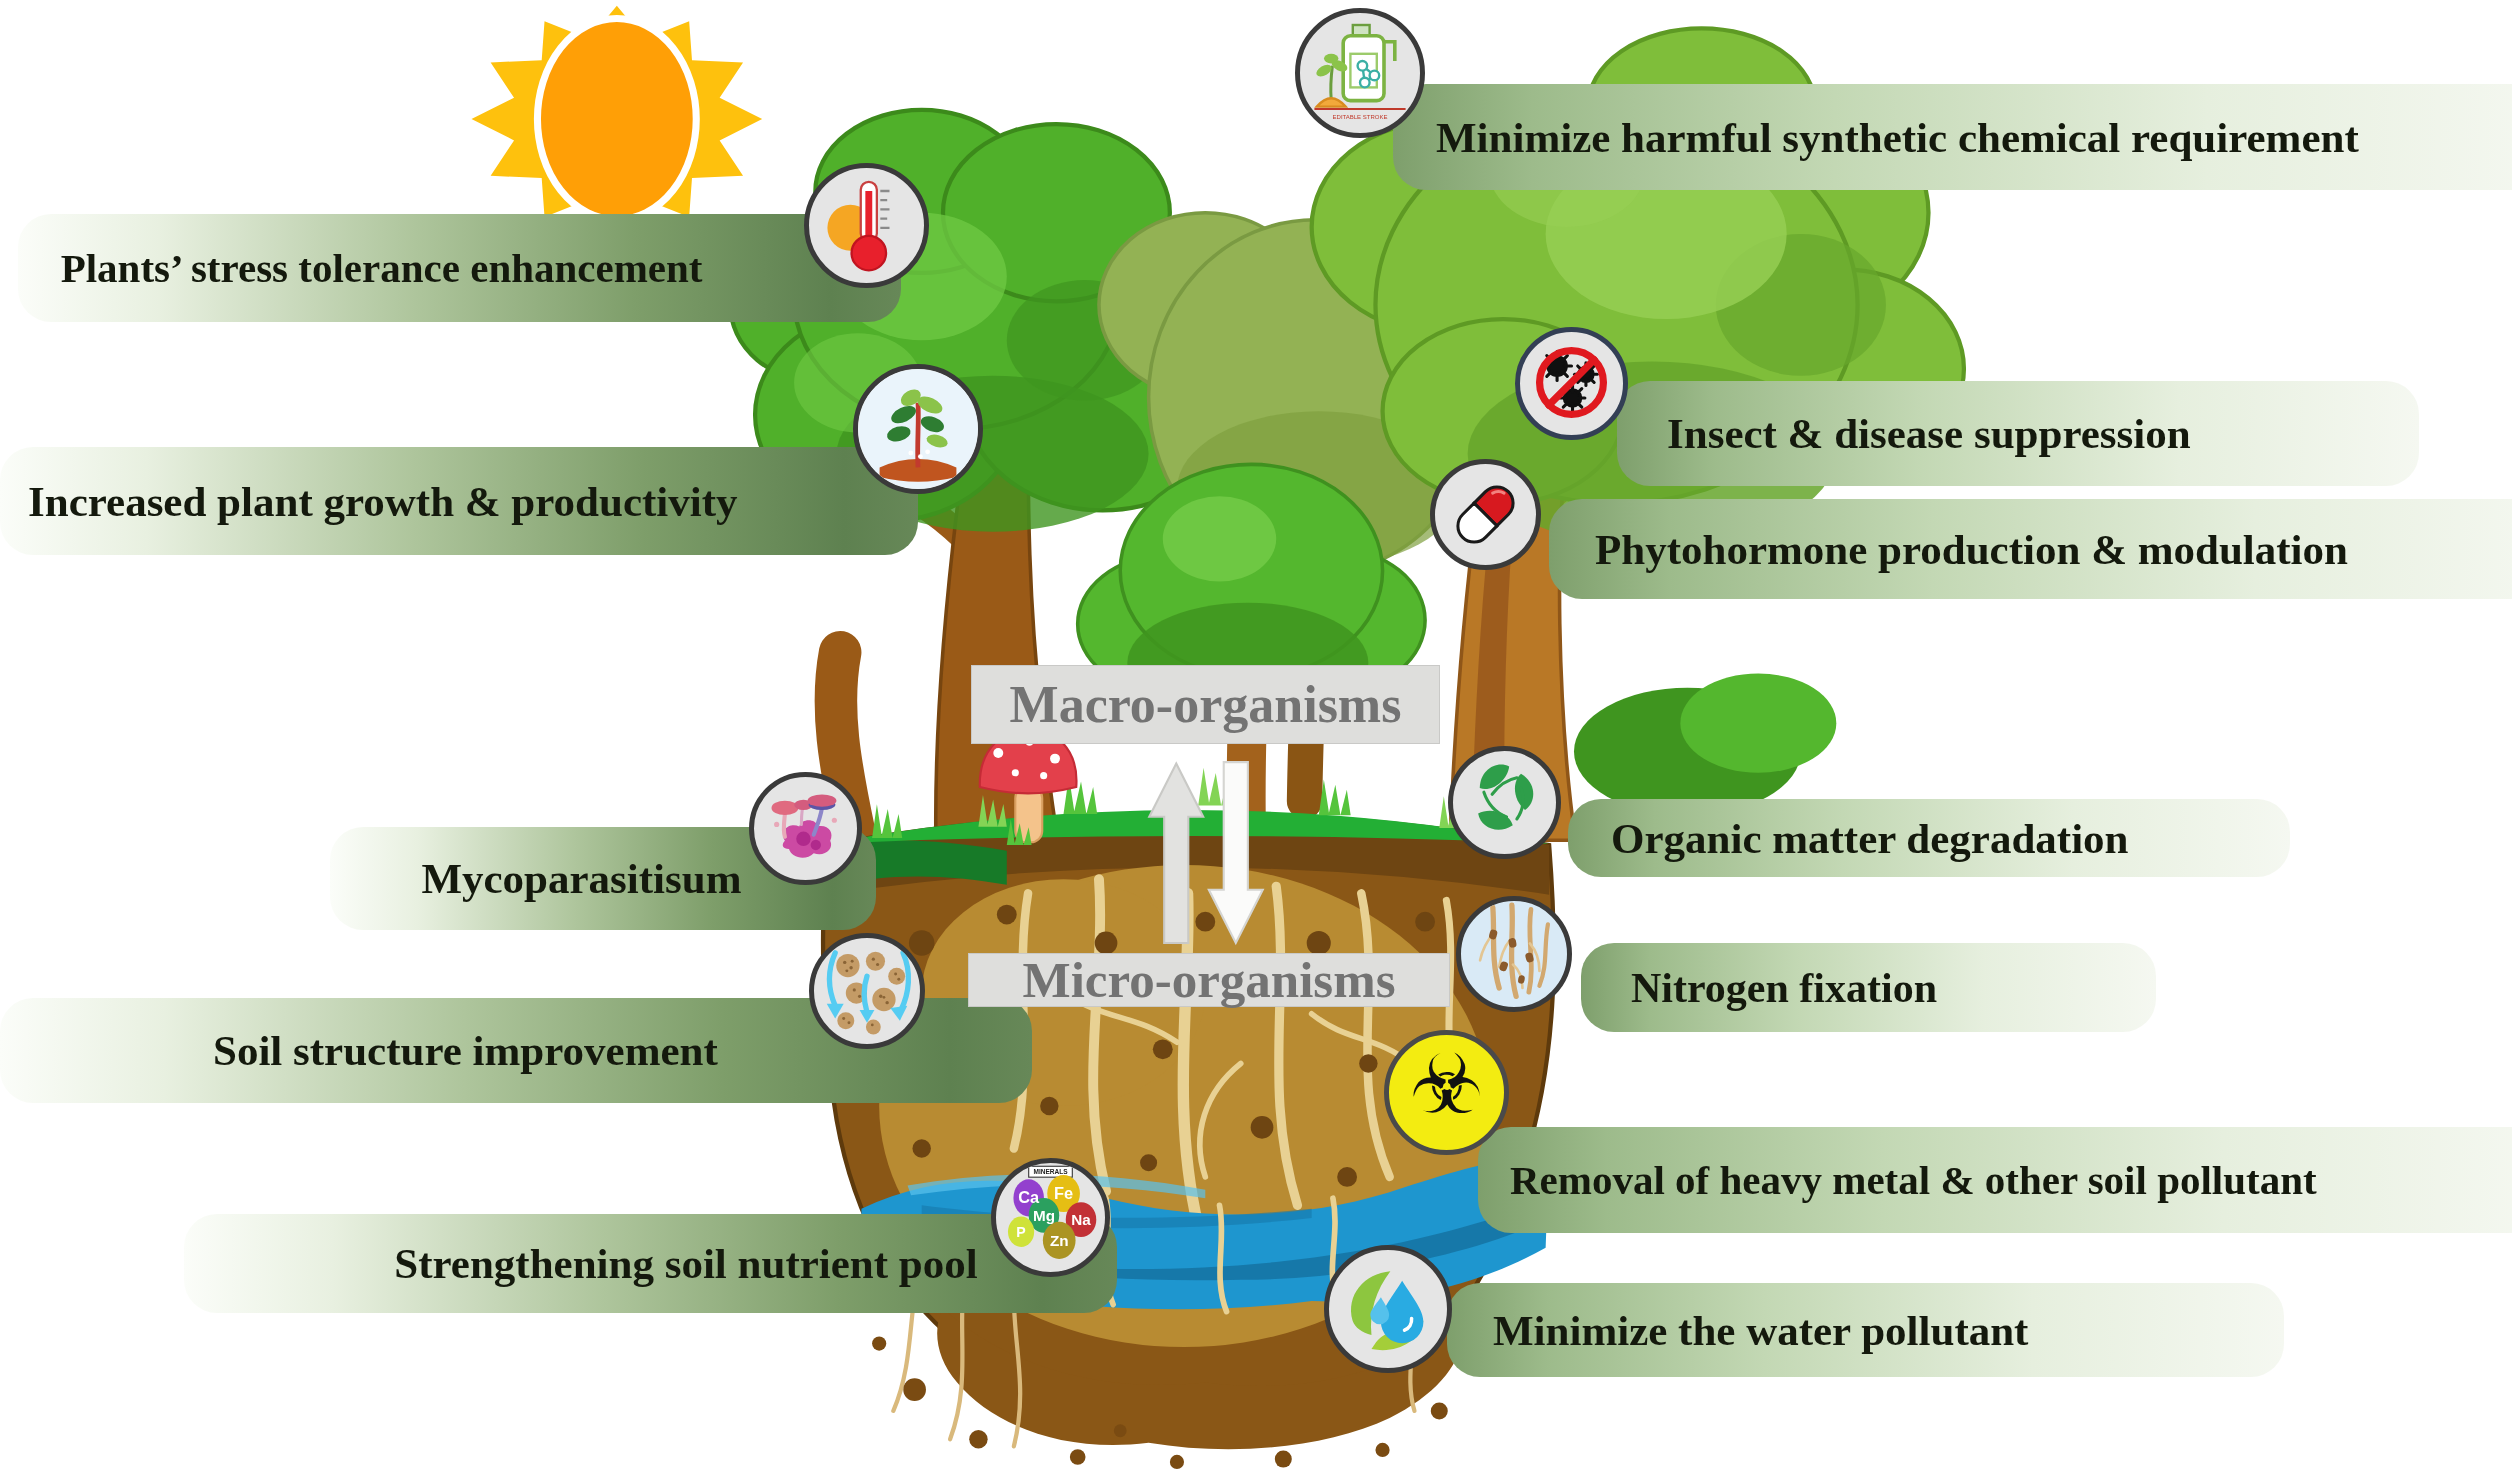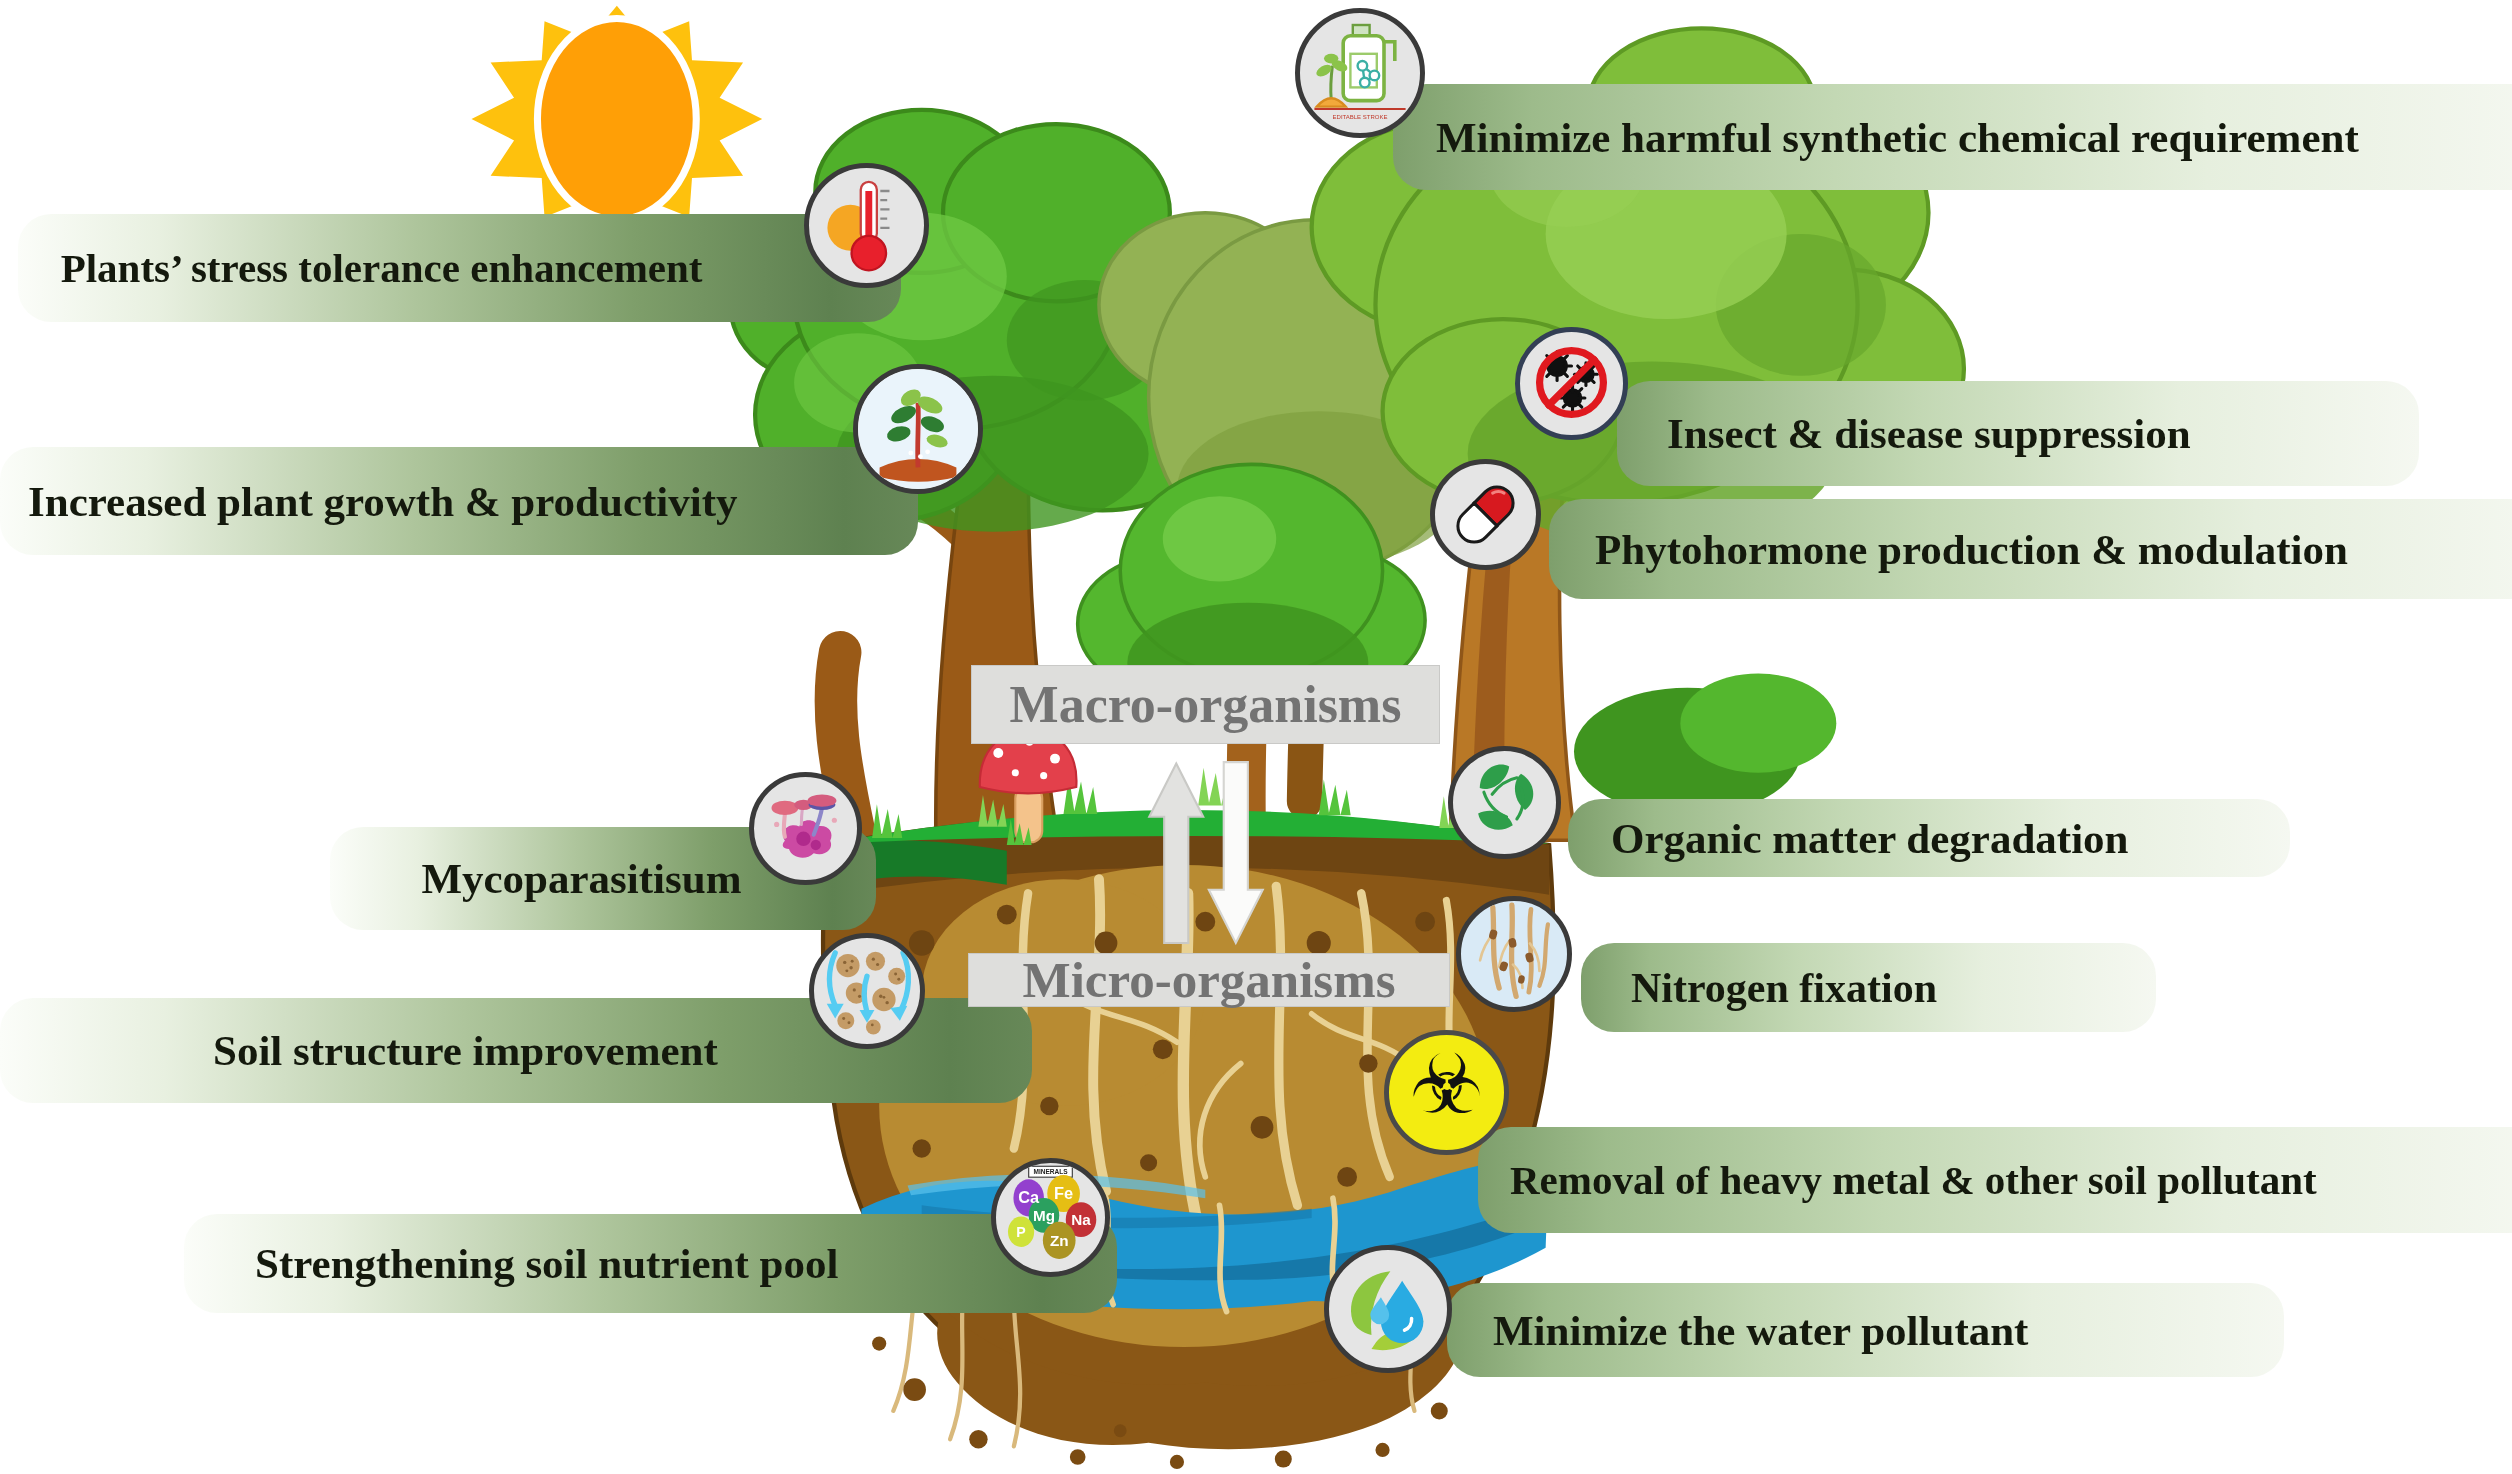--- a/index.html
+++ b/index.html
@@ -200,21 +200,21 @@
   </div>
   <div class="bar bar-left" style="left:0px;top:423px;width:890px;height:108px;font-size:43px;padding-left:28px;margin-top:24px;">
     <span>Increased plant growth &amp; productivity</span>
   </div>
   <div class="bar bar-left" style="left:330px;top:827px;width:503px;height:103px;font-size:43px;justify-content:center;padding-right:43px;">
     <span>Mycoparasitisum</span>
   </div>
   <div class="bar bar-left" style="left:0px;top:998px;width:819px;height:105px;font-size:43px;padding-left:213px;">
     <span>Soil structure improvement</span>
   </div>
-  <div class="bar bar-left" style="left:184px;top:1214px;width:862px;height:99px;font-size:43px;padding-left:71px;">
+  <div class="bar bar-left" style="left:184px;top:1214px;width:862px;height:99px;font-size:43px;padding-left:71px;justify-content:center;">
     <span>Strengthening soil nutrient pool</span>
   </div>
 
   <div class="bar bar-right" style="left:1393px;top:84px;width:1119px;height:106px;font-size:43px;padding-left:43px;">
     <span>Minimize harmful synthetic chemical requirement</span>
   </div>
   <div class="bar bar-right" style="left:1617px;top:381px;width:752px;height:105px;font-size:43px;padding-left:50px;">
     <span>Insect &amp; disease suppression</span>
   </div>
   <div class="bar bar-right" style="left:1549px;top:499px;width:963px;height:100px;font-size:43px;padding-left:46px;">

